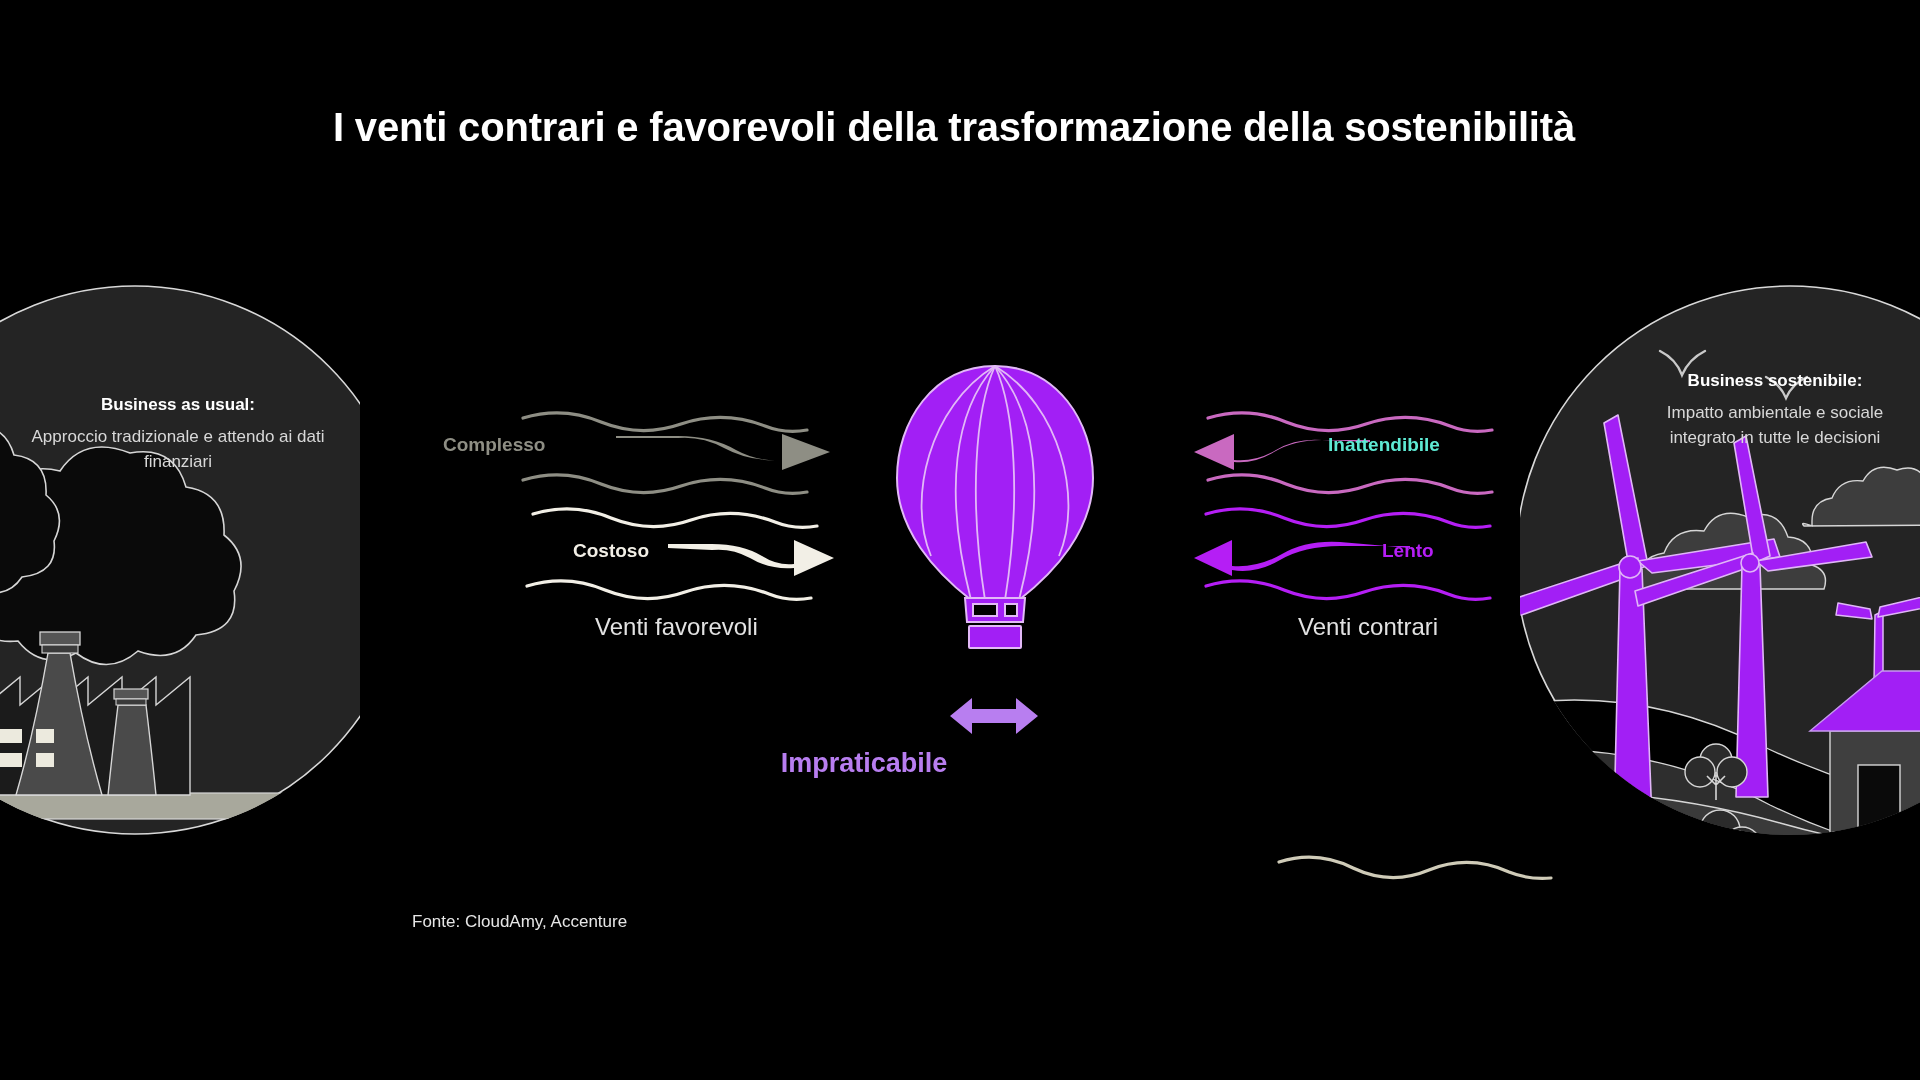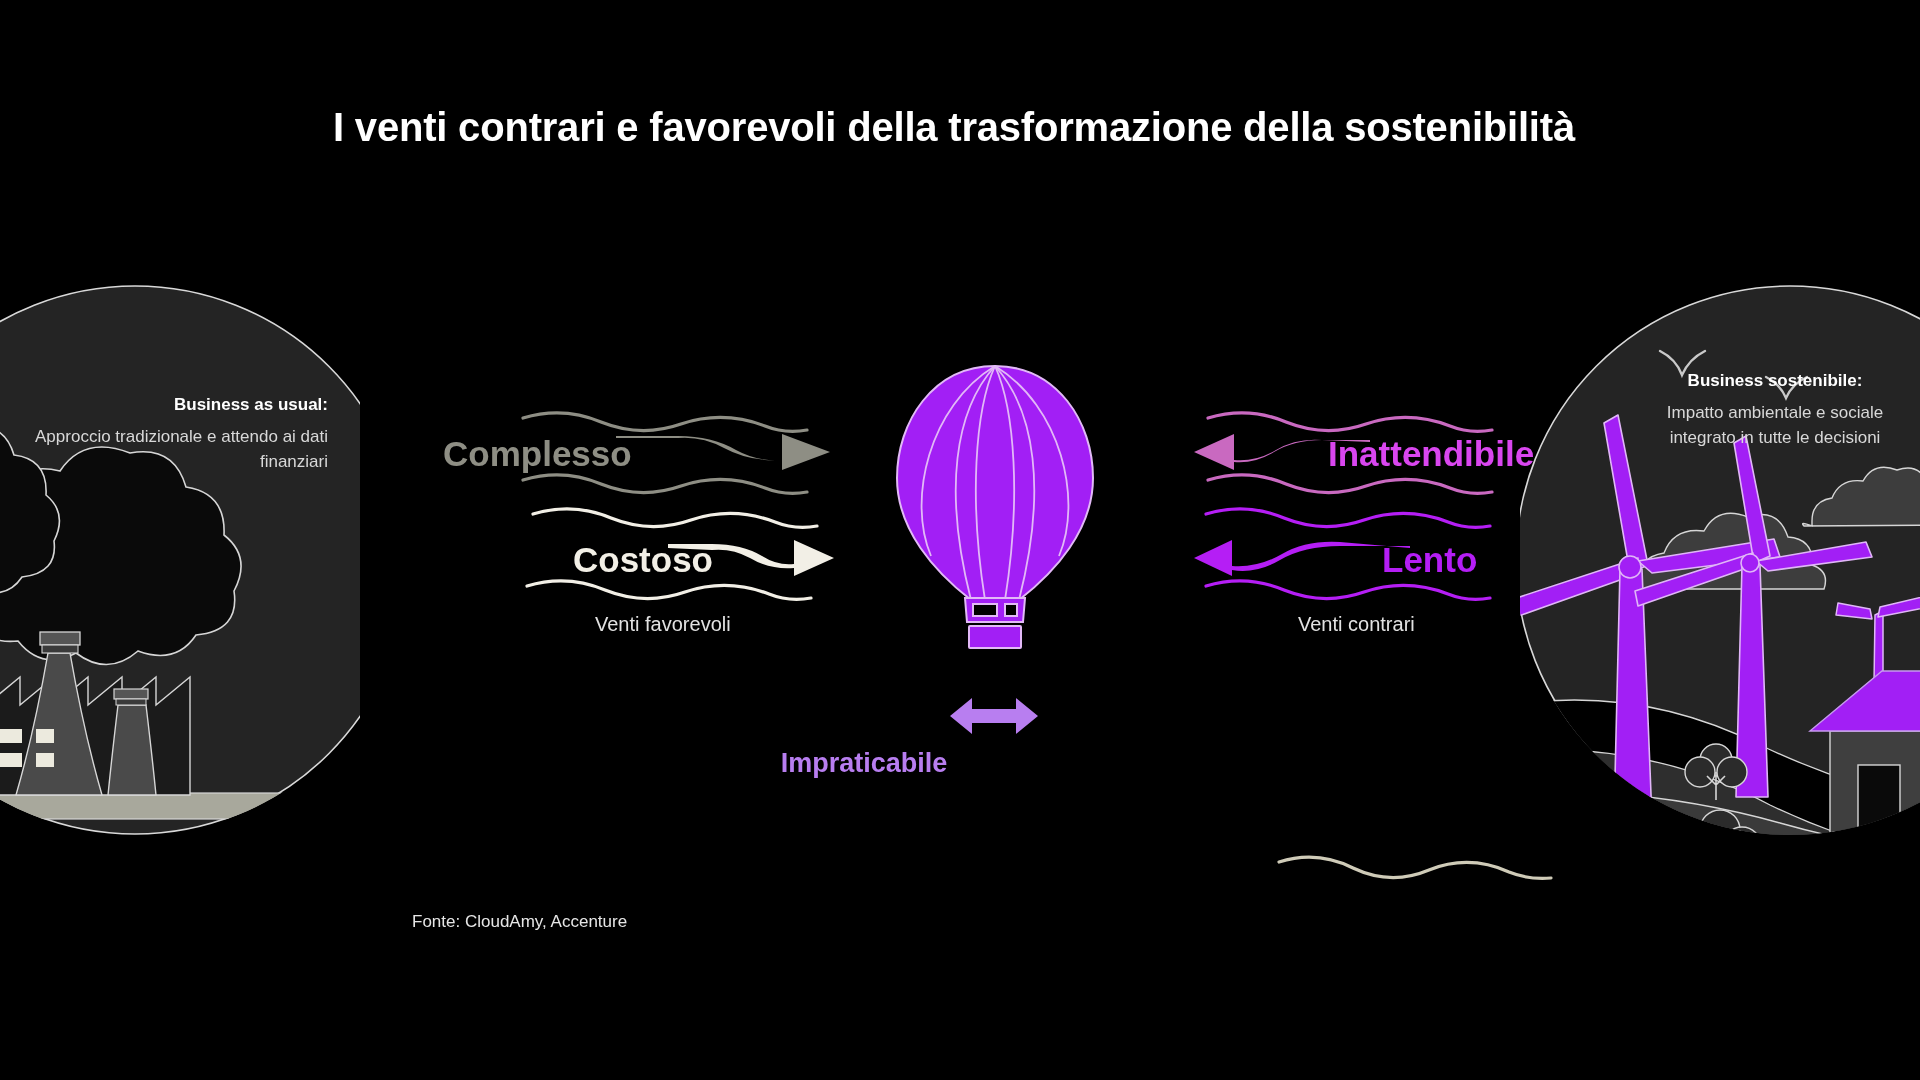--- a/index.html
+++ b/index.html
@@ -46,43 +46,43 @@
     font-size: 17px;
     line-height: 25px;
   }
   .side-caption .cap-head {
     font-weight: bold;
     color: #ffffff;
     display: block;
     margin-bottom: 7px;
   }
   .side-caption .cap-body { display: block; color: #d8d8d8; }
-  #caption-left { left: 28px; top: 392px; width: 300px; text-align: right; }
+  #caption-left { left: 28px; top: 392px; width: 300px; text-align: center; }
   #caption-right { left: 1640px; top: 368px; width: 270px; text-align: center; }
 
   
   .wind-footer {
     position: absolute;
     color: #e2e2e2;
-    font-size: 20px;
+    font-size: 24px;
     white-space: nowrap;
   }
   #wind-footer-left  { left: 595px;  top: 613px; }
   #wind-footer-right { left: 1298px; top: 613px; }
 
   
   .wind-term {
     position: absolute;
     font-weight: bold;
-    font-size: 35px;
+    font-size: 19px;
     white-space: nowrap;
   }
   #term-complesso   { left: 443px;  top: 434px; color: #8e8e84; }
   #term-costoso     { left: 573px;  top: 540px; color: #f2efe6; }
-  #term-inattendibile { left: 1328px; top: 434px; color: #d946ef; }
+  #term-inattendibile { left: 1328px; top: 434px; color: #5eead4; }
   #term-lento       { left: 1382px; top: 540px; color: #b51ef5; }
   #term-impraticabile {
     left: 0; top: 748px; width: 1728px;
     text-align: center; color: #b87ef0; font-size: 27px; font-weight: bold;
   }
 
   
   .footnote {
     position: absolute;
     color: #e6e6e6;

